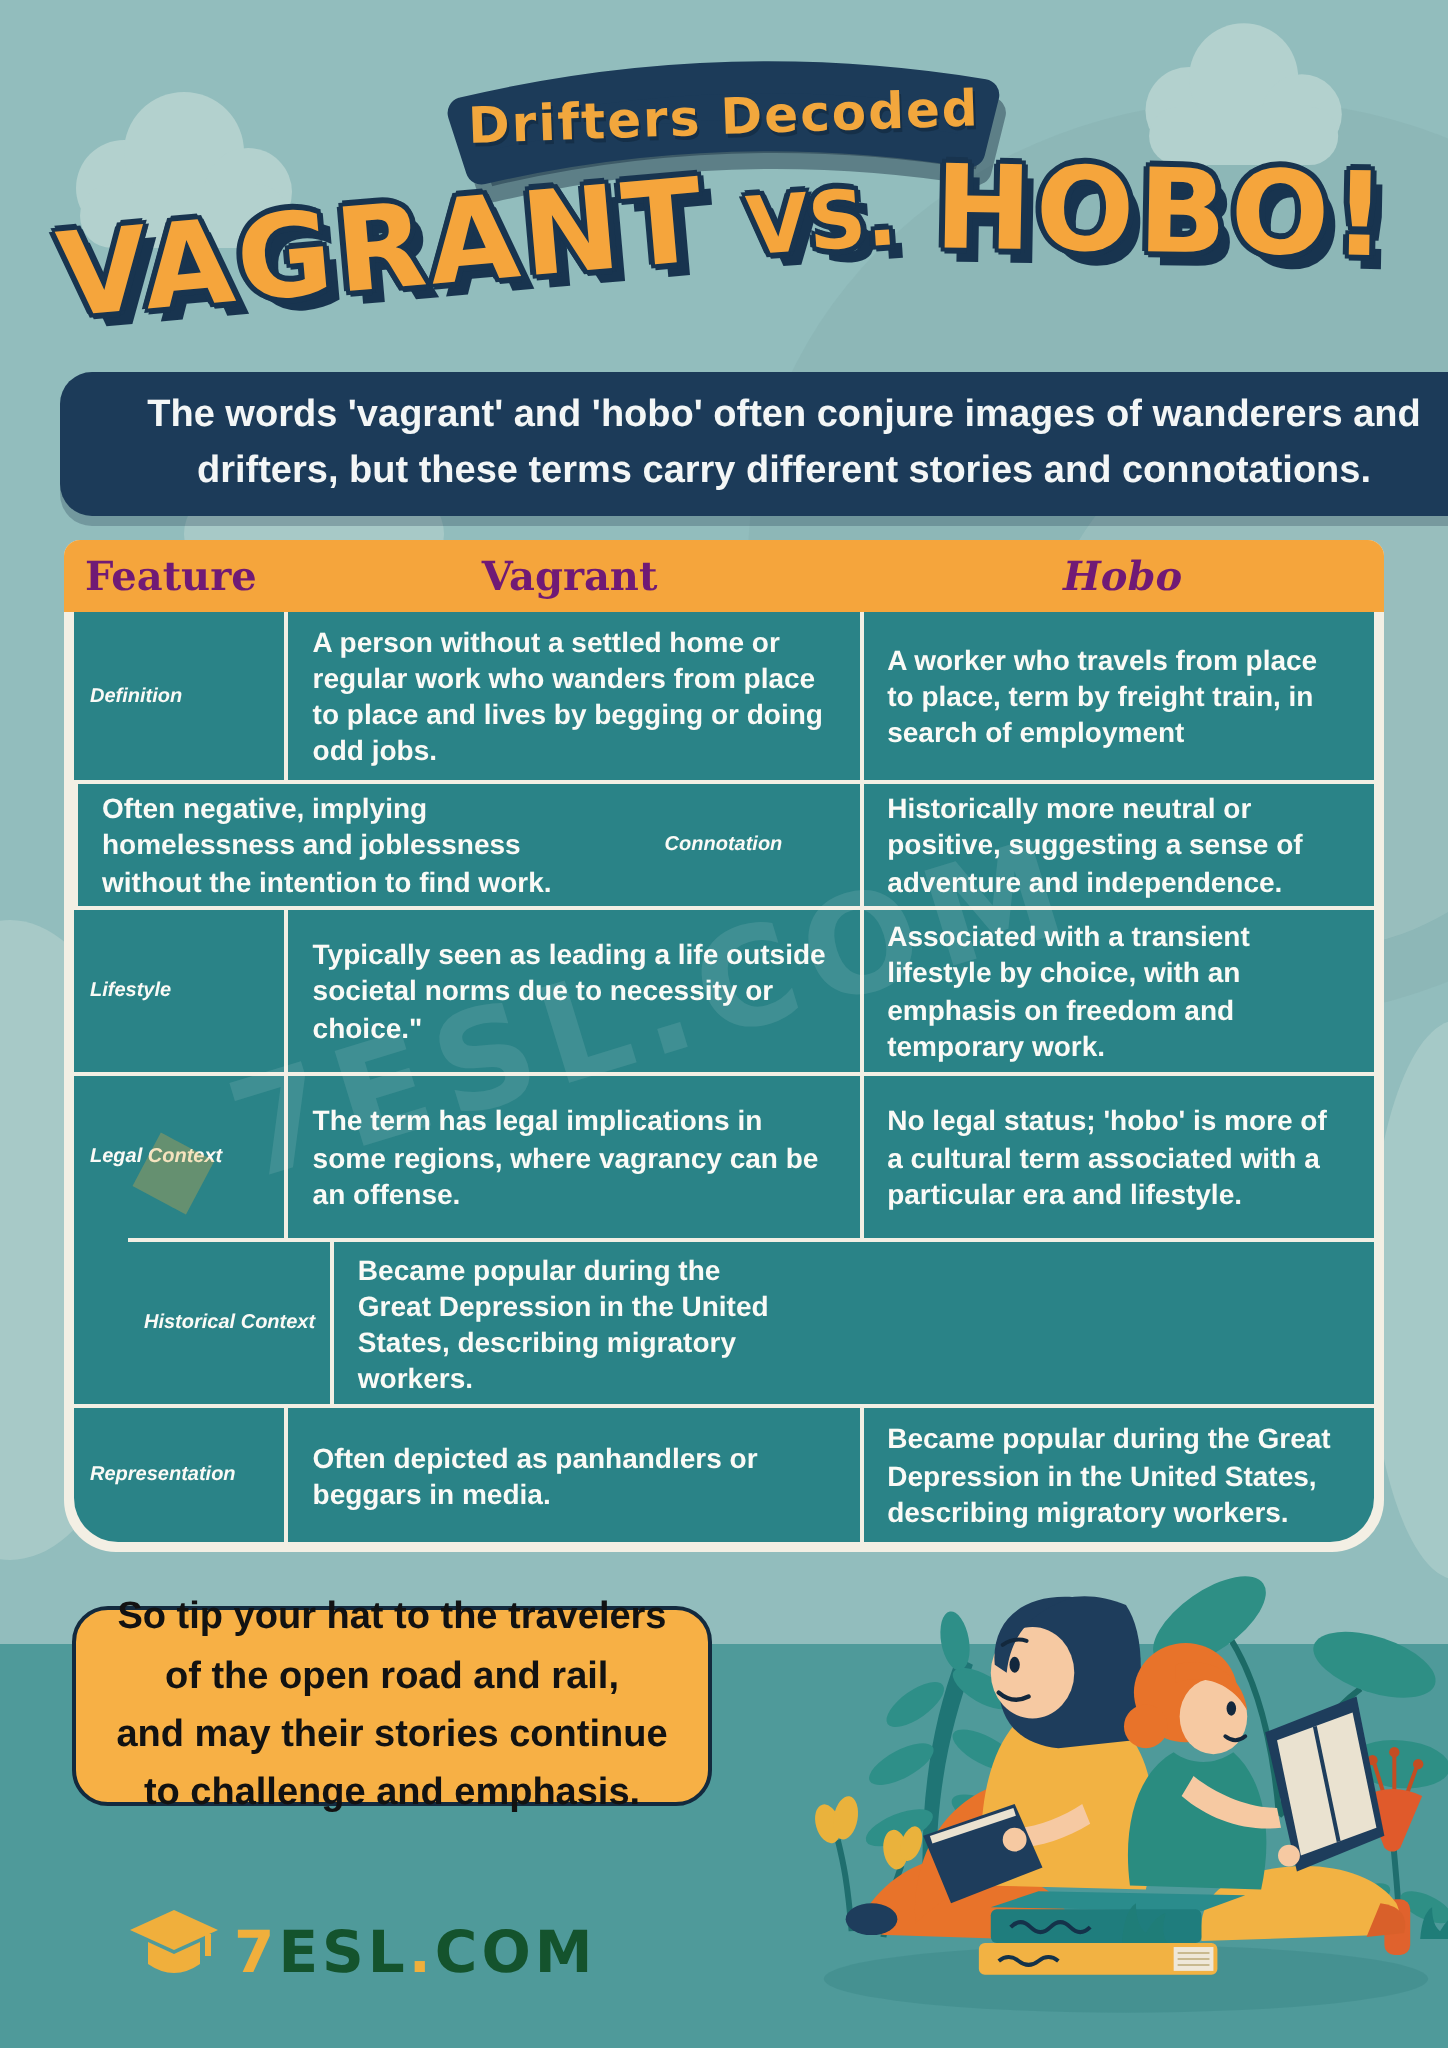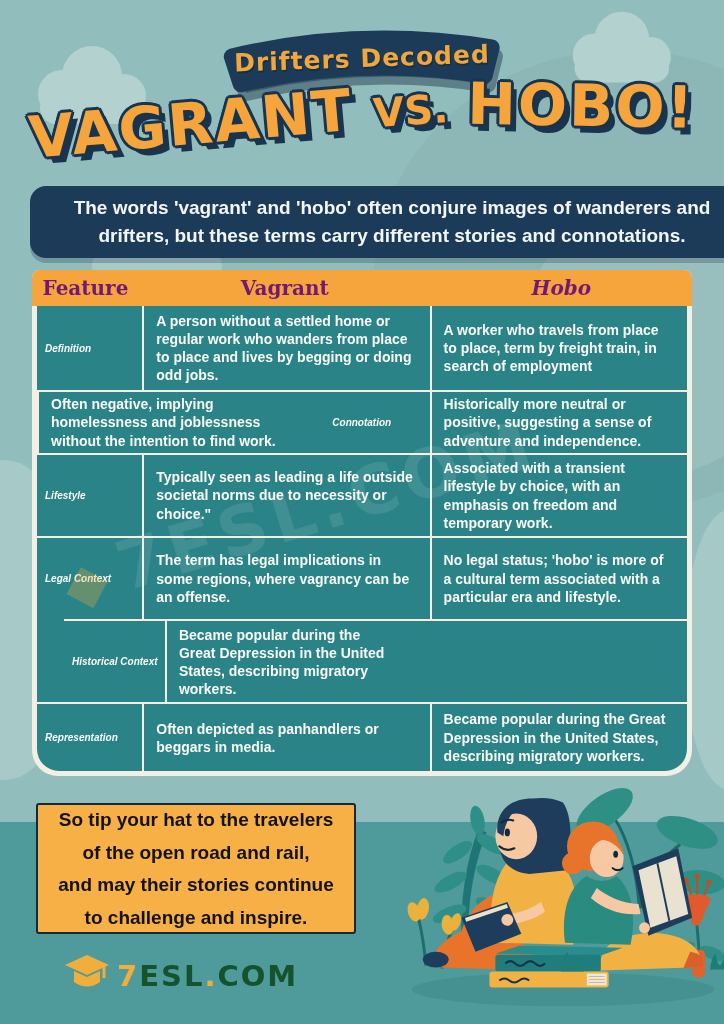--- a/index.html
+++ b/index.html
@@ -81,23 +81,23 @@
   .c3 { width:39.6%; border-left:2px solid #F3EFE4; padding:6px 12px; }
   .watermark {
     position:absolute; left:16px; top:168px; transform:rotate(-17deg);
     font-family:"DejaVu Sans", sans-serif; font-weight:900; font-size:68px;
     letter-spacing:6px; color:rgba(255,255,255,.10); white-space:nowrap; pointer-events:none;
   }
   .wm-cap { color:rgba(240,175,60,.30); font-size:56px; margin-right:8px; }
 
   
   .outro {
-    position:absolute; left:36px; top:803px; width:320px; height:131px;
-    background:#F7B045; border:2px solid #132A3E; border-radius:3px;
-    box-sizing:border-box; display:flex; flex-direction:column; justify-content:space-between;
+    position:absolute; left:36px; top:803px; width:320px; height:100px;
+    background:#F7B045; border:2px solid #132A3E; border-radius:18px;
+    box-sizing:border-box; display:flex; flex-direction:column; justify-content:center;
   }
   .outro div { text-align:center; font-size:19px; font-weight:800; color:#121212; line-height:1.55; }
 
   
   .illustration { position:absolute; left:396px; top:770px; width:328px; height:248px; }
 
   
   .brand { position:absolute; left:64px; top:954px; display:flex; align-items:center; gap:7px; height:44px; }
   .brand-text { font-family:"DejaVu Sans", sans-serif; font-weight:900; font-size:29px; letter-spacing:2px; display:flex; align-items:baseline; }
   .brand-7, .brand-dot { color:#F0AF3C; }
@@ -193,21 +193,21 @@
       <div class="watermark">
         <span class="wm-cap">◆</span><span>7ESL.COM</span>
       </div>
     </div>
   </div>
 
   <div class="outro">
     <div>So tip your hat to the travelers</div>
     <div>of the open road and rail,</div>
     <div>and may their stories continue</div>
-    <div>to challenge and inspire.</div>
+    <div>to challenge and emphasis.</div>
   </div>
 
   <div class="illustration">
     <svg width="328" height="248" viewBox="0 0 330 248">
       <ellipse cx="168" cy="220" rx="152" ry="17" fill="#3E8A8A" opacity="0.55"></ellipse>
 
       <g>
         <path d="M83,58 C70,92 64,132 66,178 L73,178 C71,132 79,94 91,62 Z" fill="#1F7575"></path>
         <g fill="#2E8F88">
           <ellipse cx="62" cy="82" rx="17" ry="7" transform="rotate(-35 62 82)"></ellipse>

